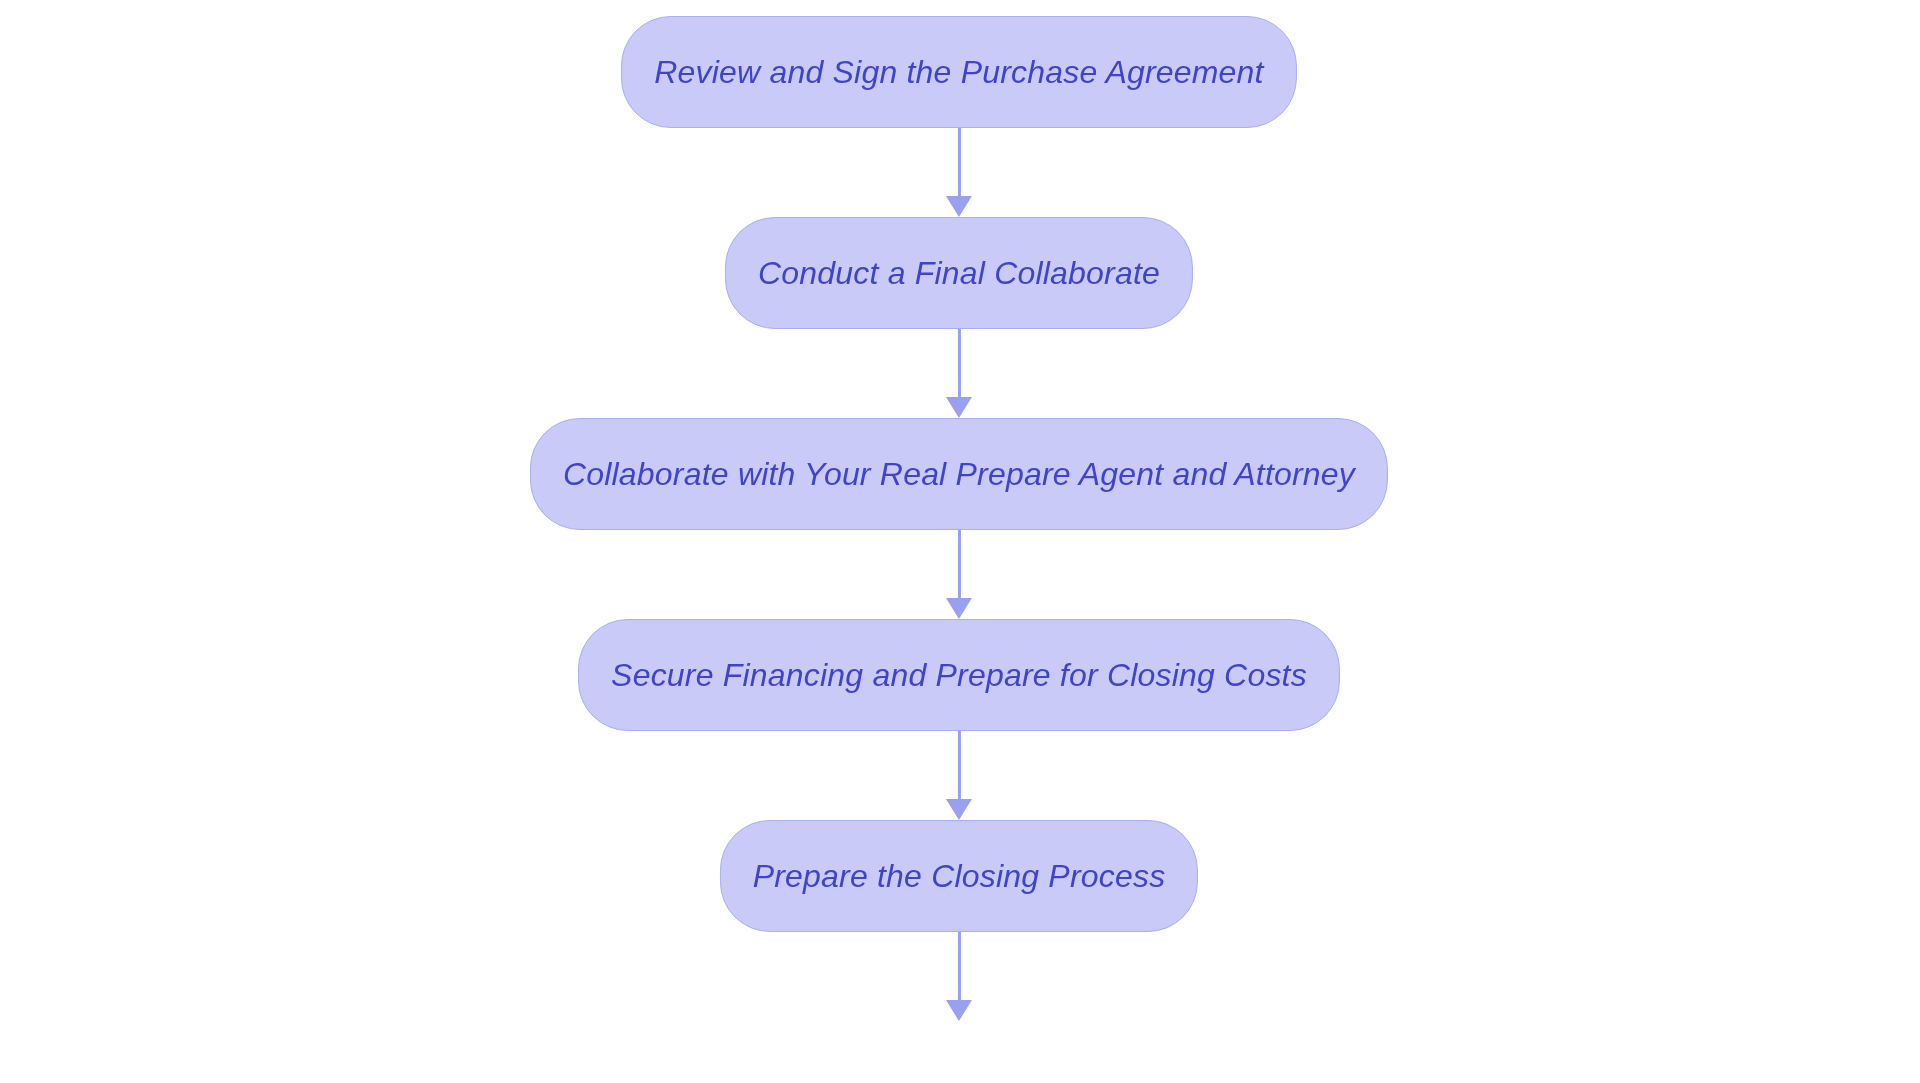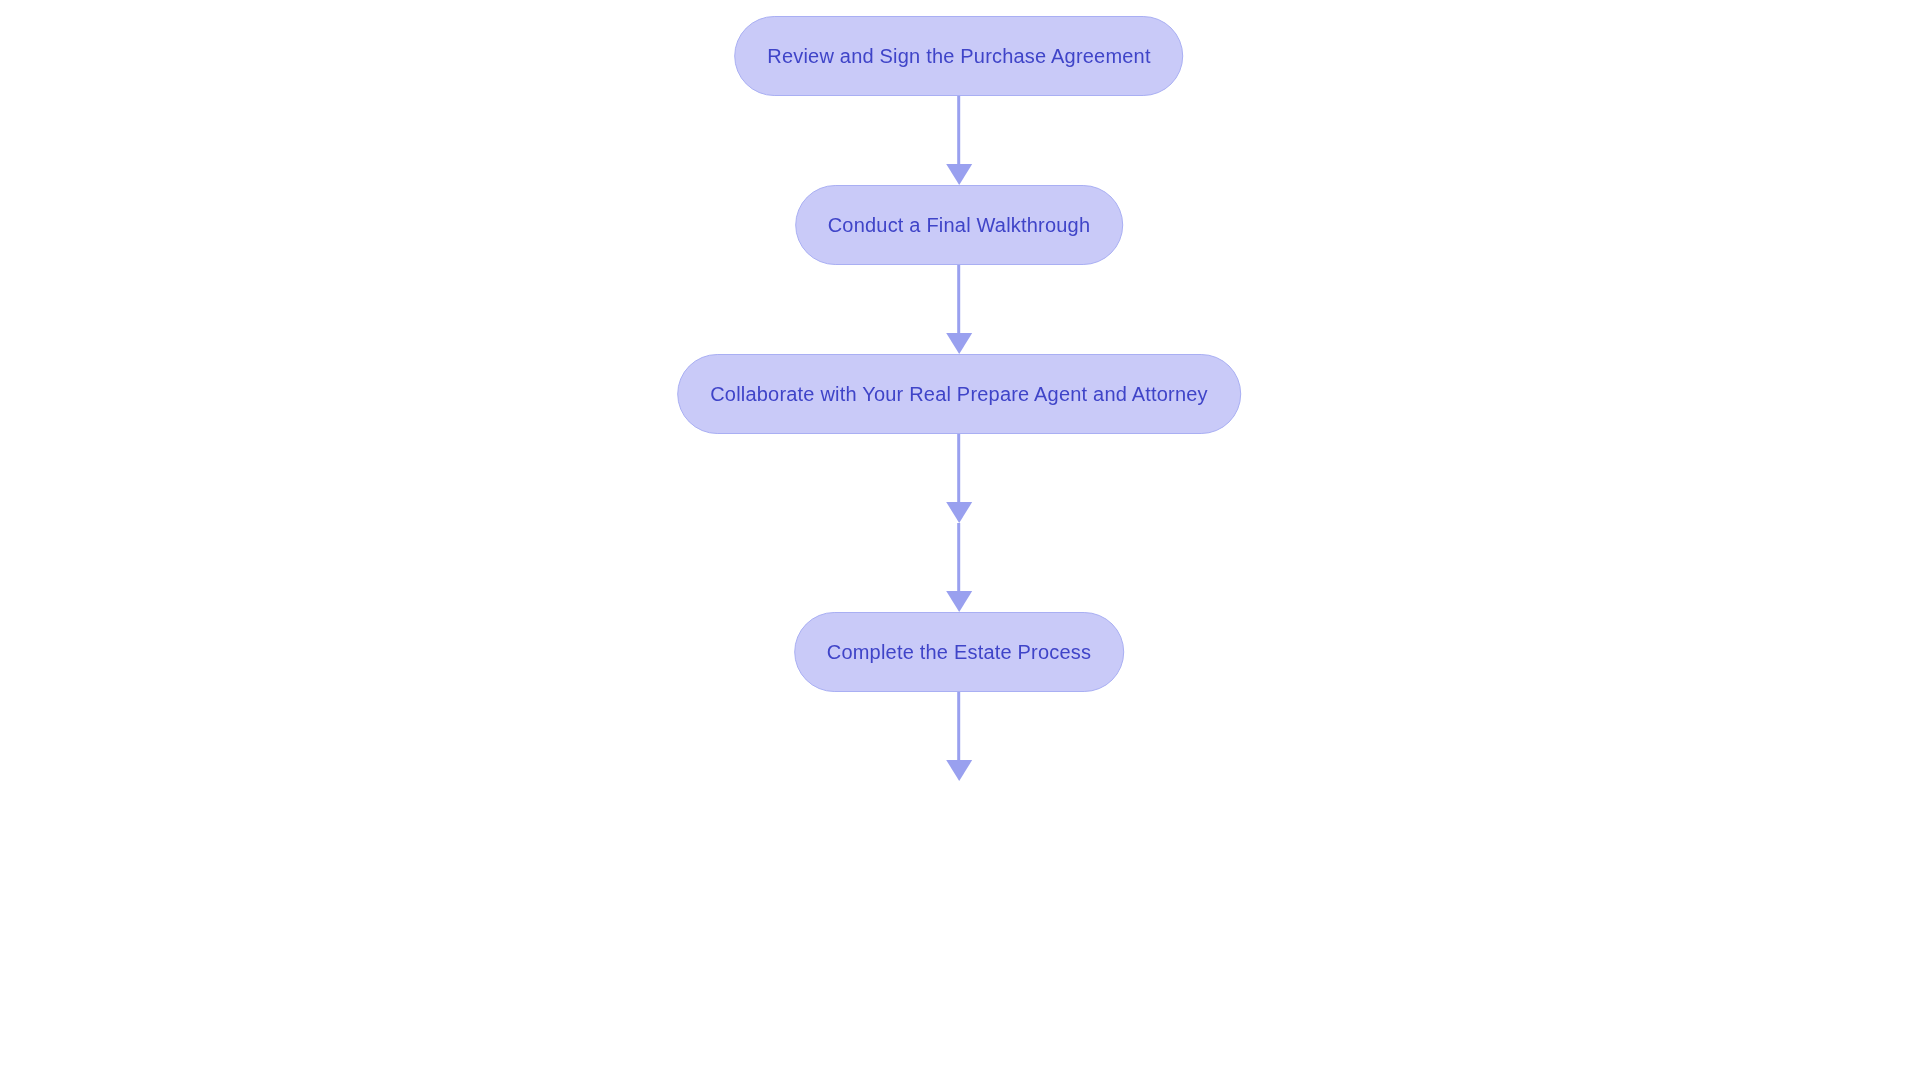--- a/index.html
+++ b/index.html
@@ -25,32 +25,33 @@
   .flow {
     position: absolute;
     left: 959px;
     top: 16px;
     transform: translateX(-50%);
     display: flex;
     flex-direction: column;
     align-items: center;
   }
   .node {
-    height: 80px;
+    height: 112px;
     border-radius: 50px;
     background: var(--node-fill);
     border: 1.5px solid var(--node-border);
     color: var(--node-text);
-    font-size: 20px;
+    font-size: 32px;
     letter-spacing: 0.2px;
     display: flex;
     align-items: center;
     justify-content: center;
     padding: 0 32px;
     white-space: nowrap;
+    font-style: italic;
   }
   .arrow {
     height: 89px;
     display: flex;
     flex-direction: column;
     align-items: center;
   }
   .arrow-stem {
     width: 3px;
     flex: 1 1 auto;
@@ -71,41 +72,42 @@
 <div class="canvas">
   <div class="flow">
 
     <div class="node">Review and Sign the Purchase Agreement</div>
 
     <div class="arrow">
       <div class="arrow-stem"></div>
       <div class="arrow-head"></div>
     </div>
 
-    <div class="node">Conduct a Final Walkthrough</div>
+    <div class="node">Conduct a Final Collaborate</div>
 
     <div class="arrow">
       <div class="arrow-stem"></div>
       <div class="arrow-head"></div>
     </div>
 
     <div class="node">Collaborate with Your Real Prepare Agent and Attorney</div>
 
     <div class="arrow">
       <div class="arrow-stem"></div>
       <div class="arrow-head"></div>
     </div>
 
+    <div class="node">Secure Financing and Prepare for Closing Costs</div>
 
     <div class="arrow">
       <div class="arrow-stem"></div>
       <div class="arrow-head"></div>
     </div>
 
-    <div class="node">Complete the Estate Process</div>
+    <div class="node">Prepare the Closing Process</div>
 
     <div class="arrow">
       <div class="arrow-stem"></div>
       <div class="arrow-head"></div>
     </div>
 
 
   </div>
 </div>
 

